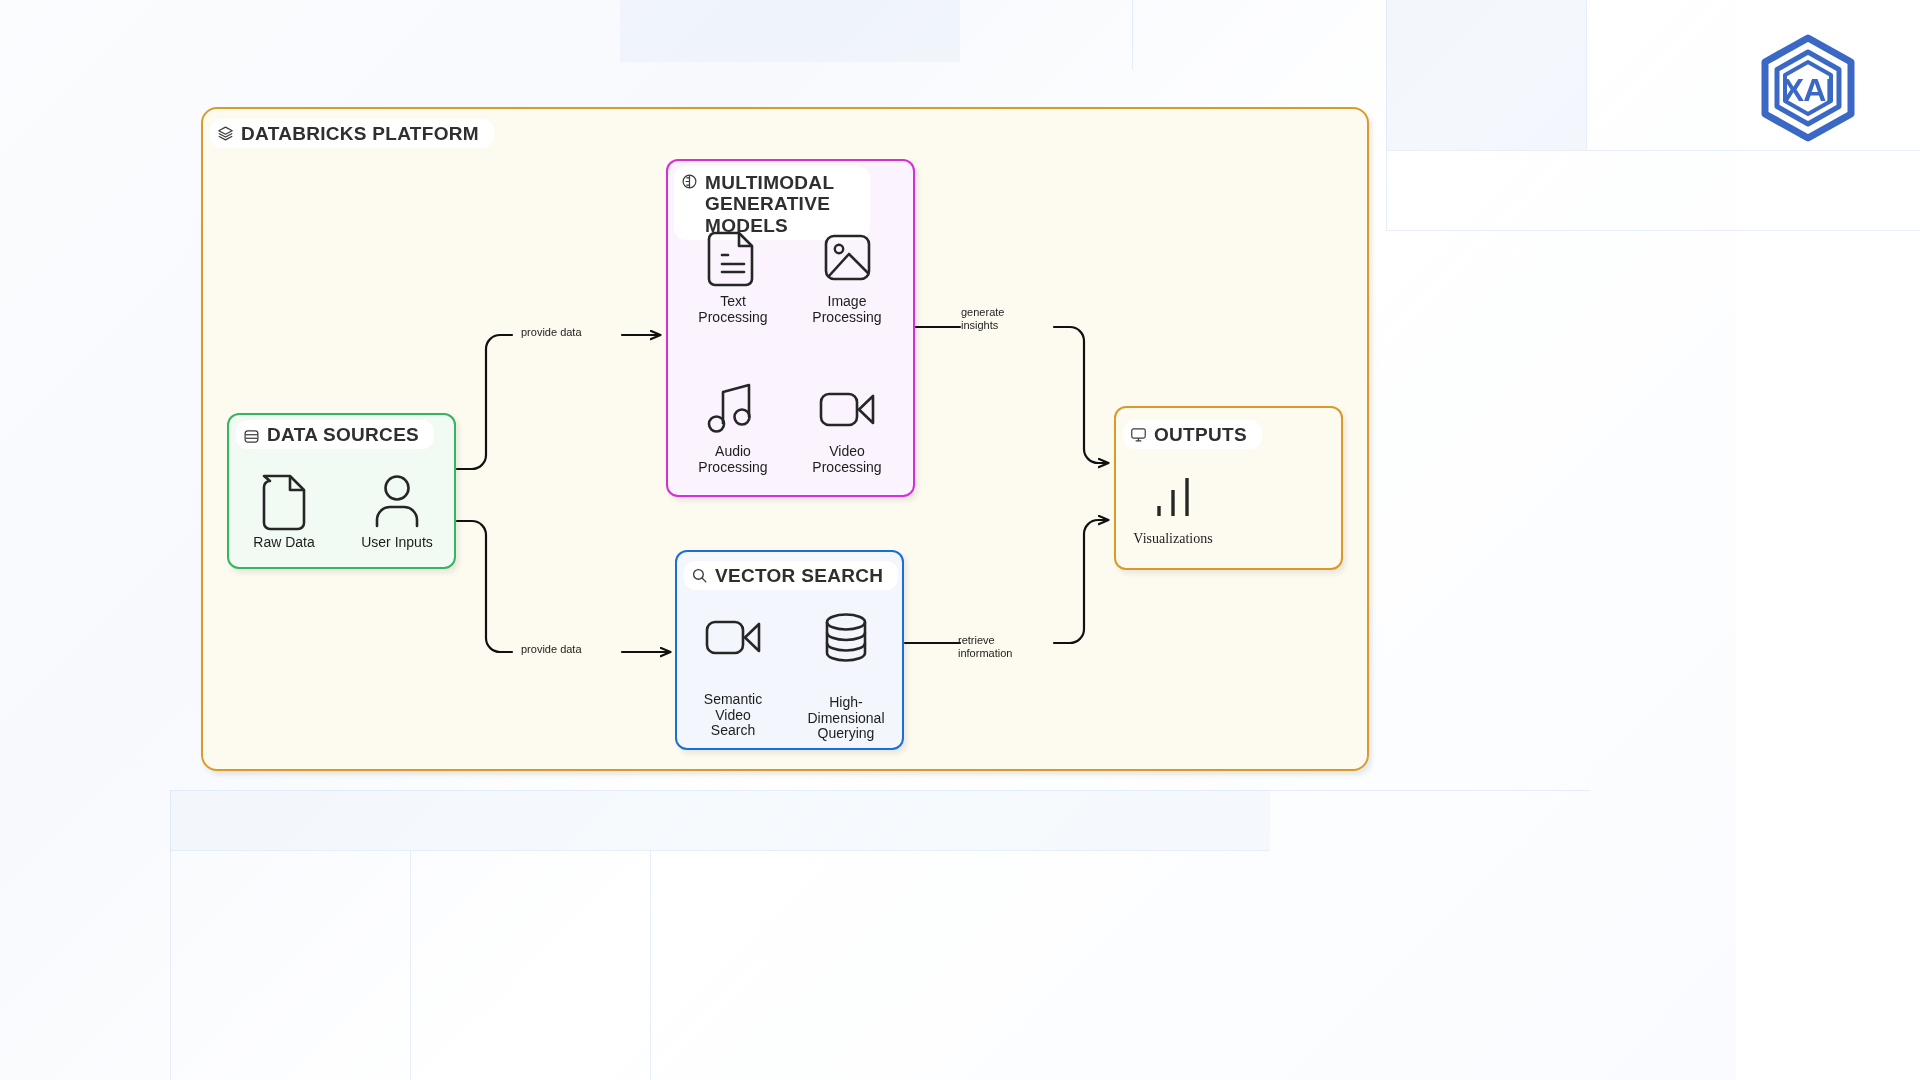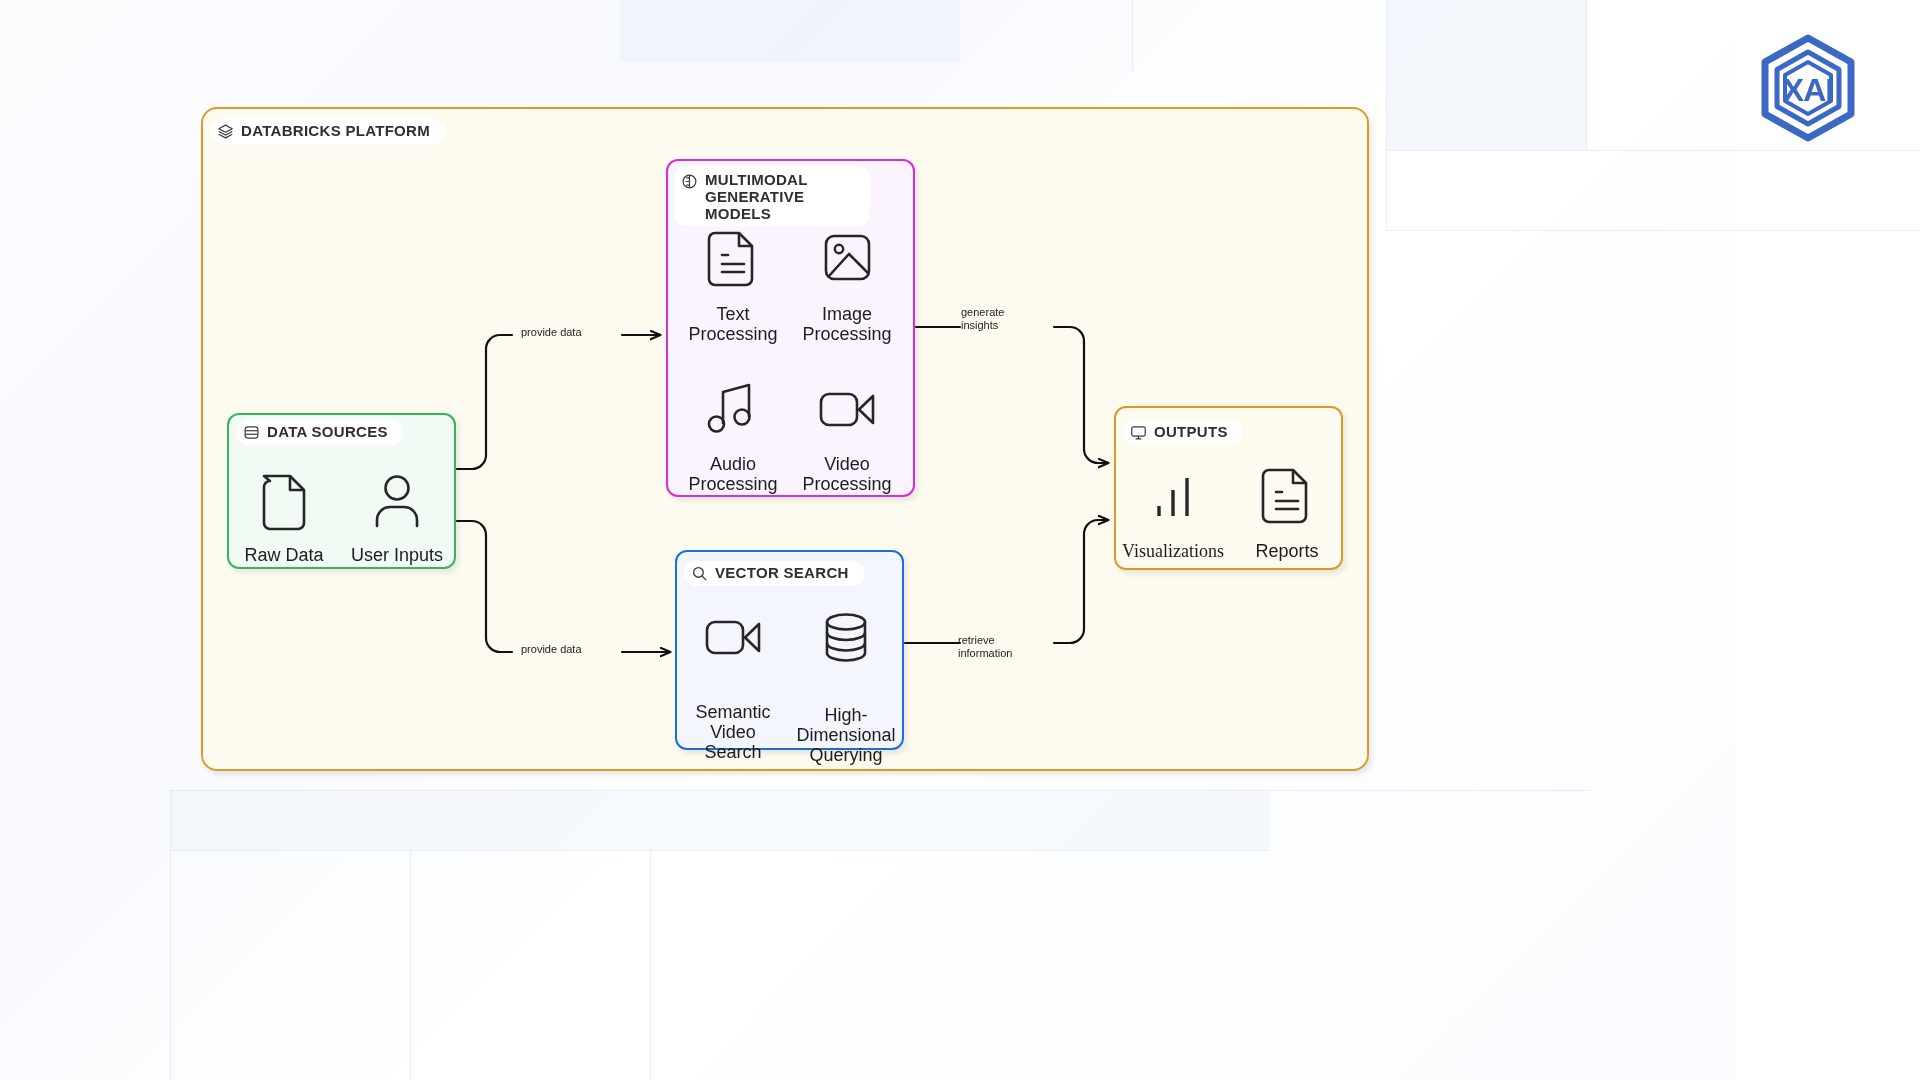--- a/index.html
+++ b/index.html
@@ -47,21 +47,21 @@
 
   
   .grp-label {
     position: absolute;
     display: flex;
     align-items: center;
     gap: 7px;
     padding: 4px 15px 4px 7px;
     background: #ffffff;
     border-radius: 12px;
-    font-size: 15px;
+    font-size: 19px;
     font-weight: 700;
     letter-spacing: 0.3px;
     color: #2f2f2f;
     line-height: 1.12;
     white-space: pre-line;
     box-sizing: border-box;
   }
   .grp-label svg { flex: 0 0 auto; display:block; }
 
   
@@ -105,22 +105,22 @@
     justify-content: flex-start;
     width: 104px;
   }
   .node .ico {
     height: 62px;
     display: flex;
     align-items: center;
     justify-content: center;
   }
   .node .cap {
-    margin-top: 13px;
-    font-size: 18px;
+    margin-top: 3px;
+    font-size: 14px;
     color: #1d1d1d;
     text-align: center;
     line-height: 1.12;
     white-space: pre-line;
   }
 
   
   .edge-label {
     position: absolute;
     font-size: 11px;
@@ -340,32 +340,20 @@
         <g stroke="#262626" stroke-width="3.4" stroke-linecap="butt">
           <path d="M14 48 V38"></path>
           <path d="M28 48 V22"></path>
           <path d="M42 48 V10"></path>
         </g>
       </svg>
     </div>
     <div class="cap">Visualizations</div>
   </div>
 
-  <div class="node" style="left:1235px; top:466px;">
-    <div class="ico">
-      <svg width="56" height="62" viewBox="0 0 56 62">
-        <path d="M10 4 h24 l13 13 v33 a6 6 0 0 1 -6 6 h-31 a6 6 0 0 1 -6 -6 v-40 a6 6 0 0 1 6 -6 z" fill="none" stroke="#262626" stroke-width="2.6" stroke-linejoin="round"></path>
-        <path d="M34 4 v13 h13" fill="none" stroke="#262626" stroke-width="2.6" stroke-linejoin="round"></path>
-        <path d="M17 26 h6" stroke="#262626" stroke-width="2.6" stroke-linecap="round"></path>
-        <path d="M17 35 h22" stroke="#262626" stroke-width="2.6" stroke-linecap="round"></path>
-        <path d="M17 43 h22" stroke="#262626" stroke-width="2.6" stroke-linecap="round"></path>
-      </svg>
-    </div>
-    <div class="cap">Reports</div>
-  </div>
 
   <svg id="edges">
     <defs>
       <marker id="arrow" markerWidth="13" markerHeight="13" refX="10.5" refY="5.2" orient="auto" markerUnits="userSpaceOnUse">
         <path d="M1 1 L11 5.2 L1 9.4" fill="none" stroke="#111111" stroke-width="2.2" stroke-linecap="round" stroke-linejoin="round"></path>
       </marker>
     </defs>
     <g fill="none" stroke="#111111" stroke-width="2.2" stroke-linecap="round">
 
       <path d="M457 469 H472 a14 14 0 0 0 14 -14 V349 a14 14 0 0 1 14 -14 H512"></path>

